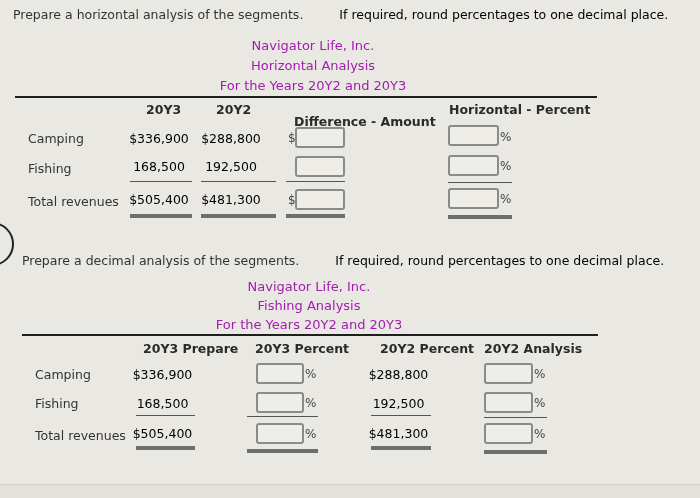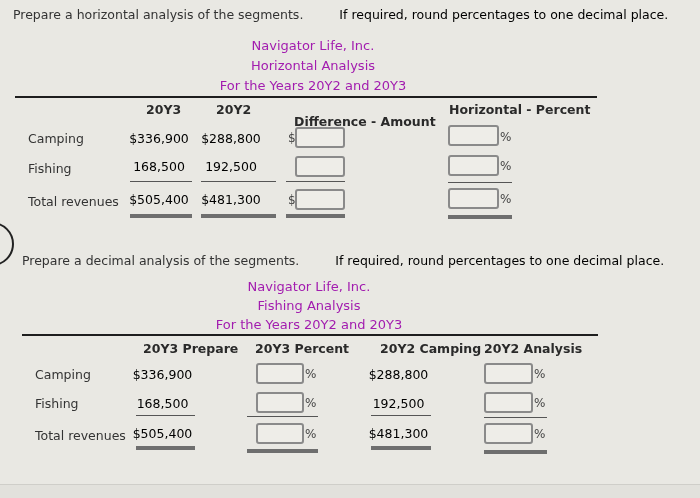--- a/index.html
+++ b/index.html
@@ -87,21 +87,21 @@
   <span>Prepare a decimal analysis of the segments. </span><b>If required, round percentages to one decimal place.</b>
 </div>
 
 <div class="abs title" style="left:309px; top:279px;">Navigator Life, Inc.</div>
 <div class="abs title" style="left:309px; top:298px;">Fishing Analysis</div>
 <div class="abs title" style="left:309px; top:317px;">For the Years 20Y2 and 20Y3</div>
 <div class="rule" style="left:22px; top:334px; width:576px;"></div>
 
 <div class="abs hdr" style="left:143px; top:341px;">20Y3 Prepare</div>
 <div class="abs hdr" style="left:255px; top:341px;">20Y3 Percent</div>
-<div class="abs hdr" style="left:380px; top:341px;">20Y2 Camping</div>
+<div class="abs hdr" style="left:380px; top:341px;">20Y2 Percent</div>
 <div class="abs hdr" style="left:484px; top:341px;">20Y2 Analysis</div>
 
 <div class="abs lbl" style="left:35px; top:367px;">Camping</div>
 <div class="abs num" style="left:130px; width:65px; top:367px;">$336,900</div>
 <div class="box" style="left:256px; top:363px; width:48px;"><input type="text" value="" style=""></div>
 <div class="abs sym" style="left:305px; top:367px;">%</div>
 <div class="abs num" style="left:366px; width:65px; top:367px;">$288,800</div>
 <div class="box" style="left:484px; top:363px; width:49px;"><input type="text" value="" style=""></div>
 <div class="abs sym" style="left:534px; top:367px;">%</div>
 

